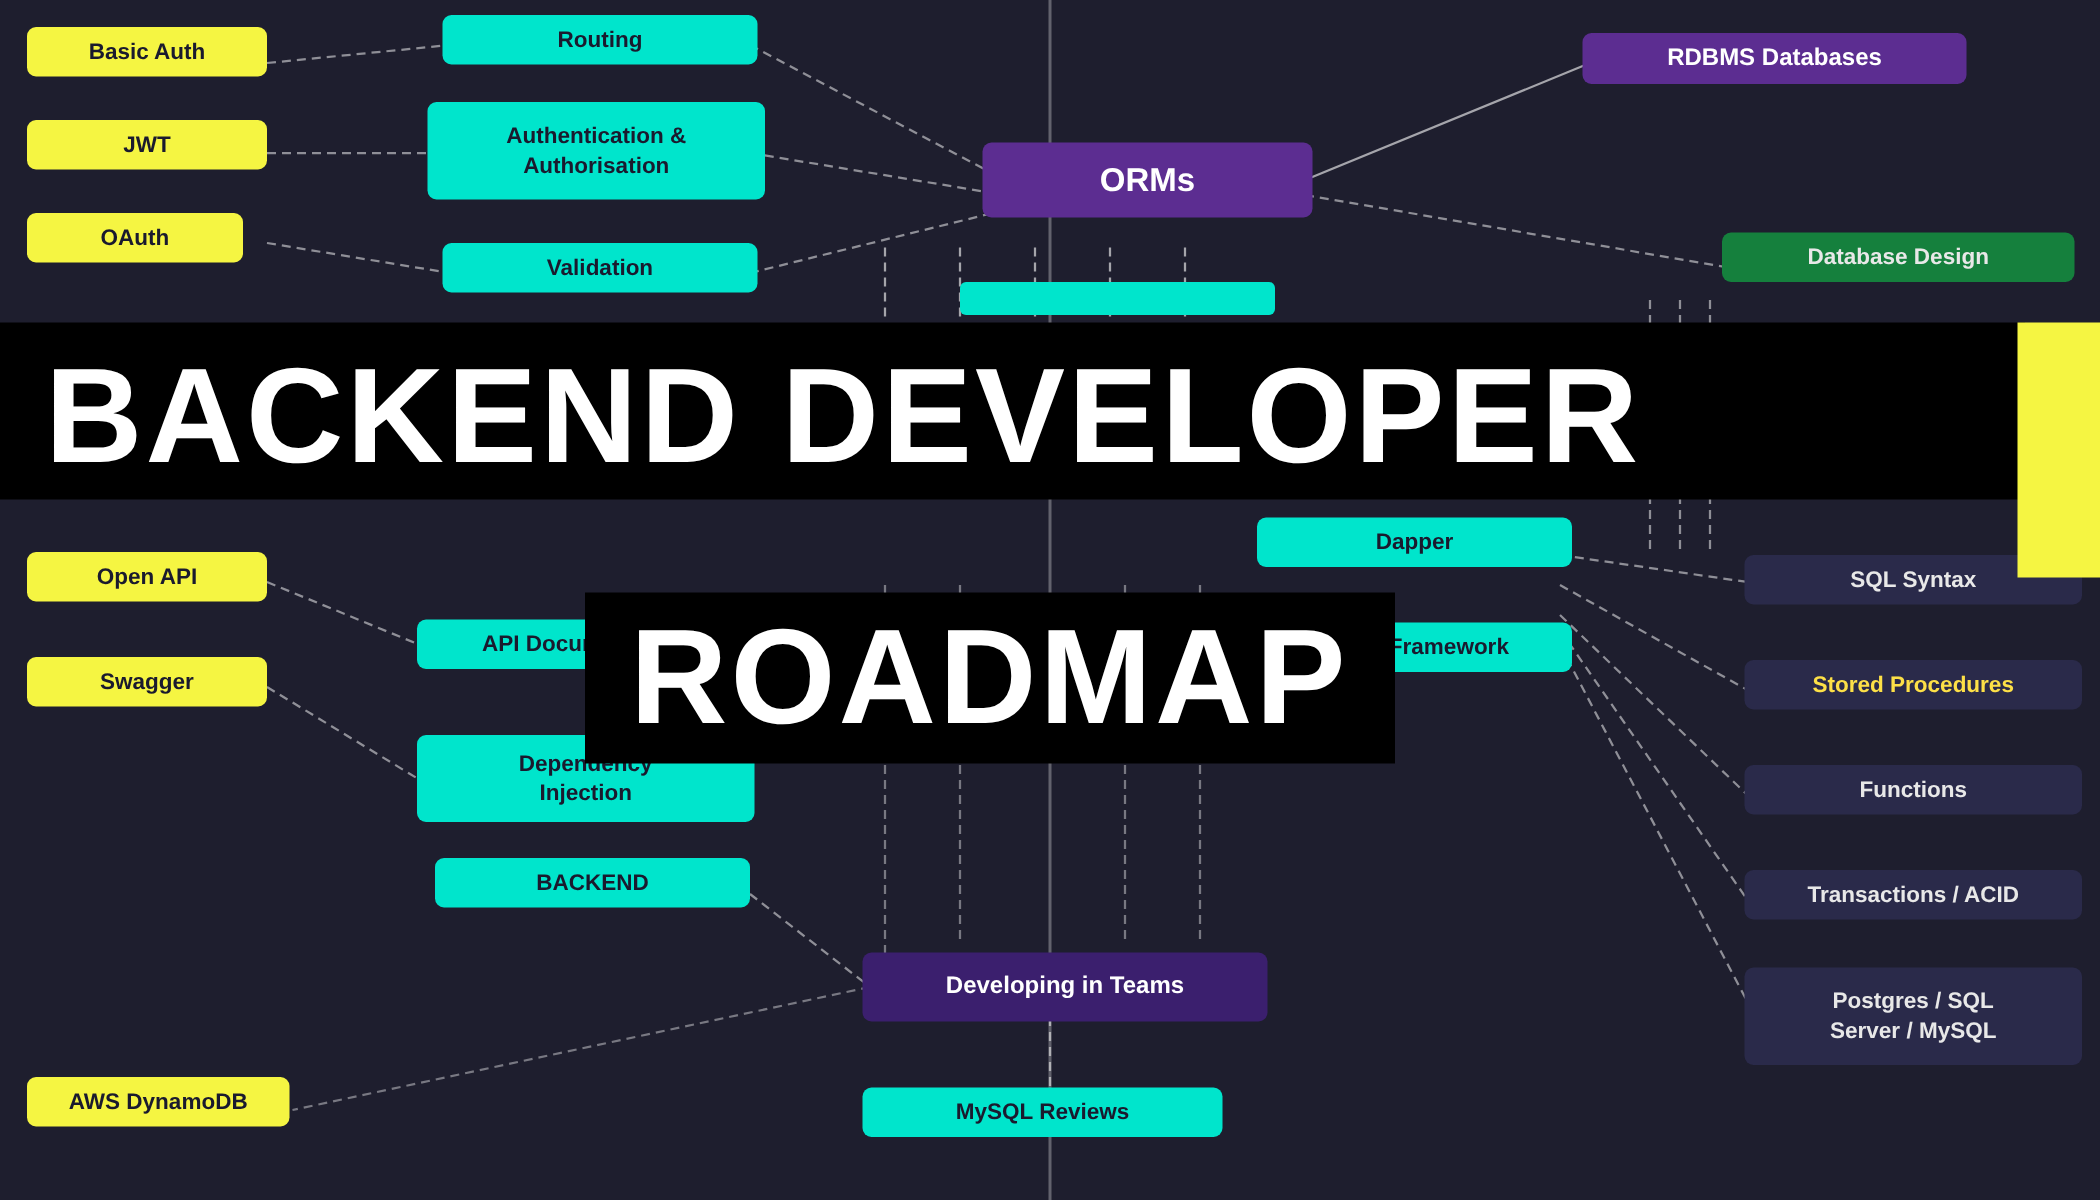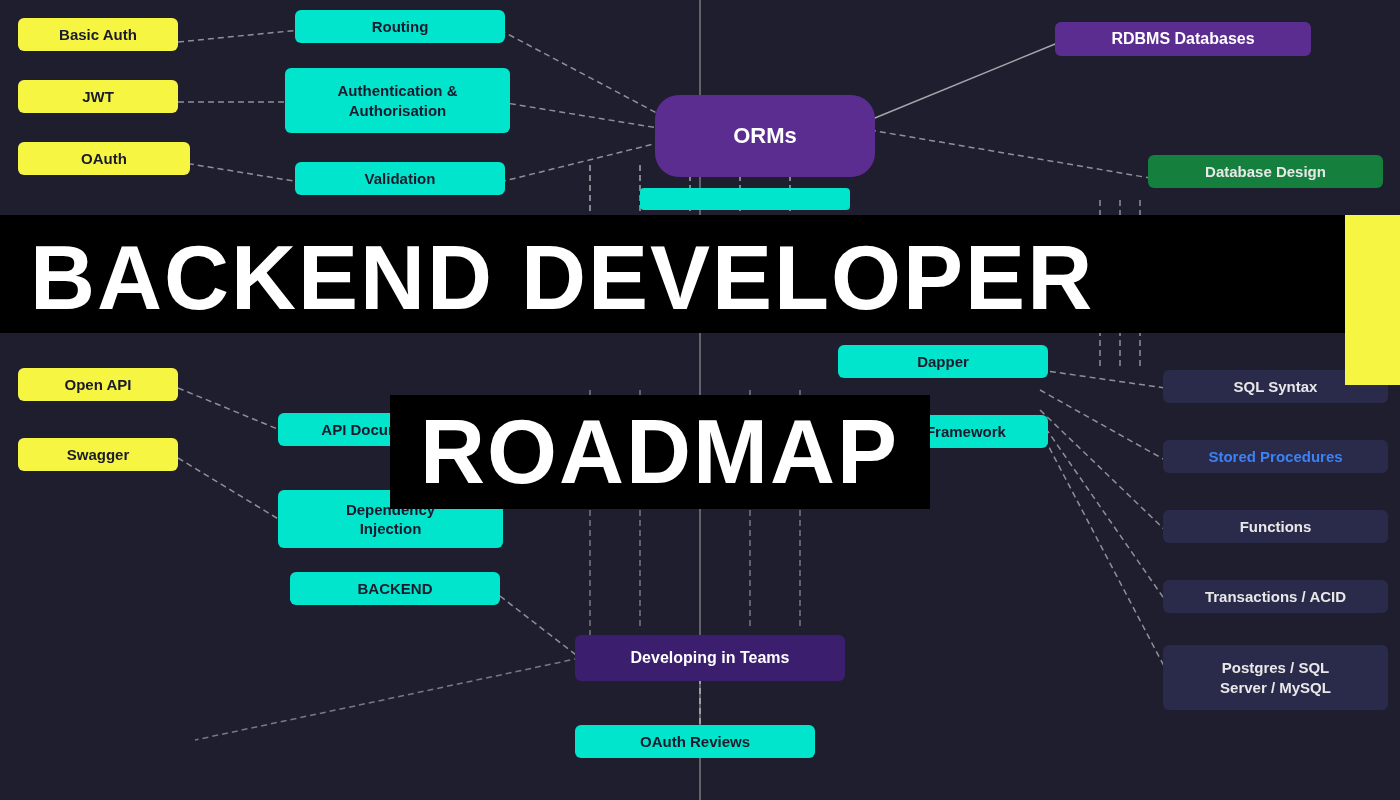--- a/index.html
+++ b/index.html
@@ -169,80 +169,83 @@
     <line x1="1120" y1="200" x2="1120" y2="370" stroke="white" stroke-width="1.5" stroke-dasharray="6,4" opacity="0.5"></line>
     <line x1="1140" y1="200" x2="1140" y2="370" stroke="white" stroke-width="1.5" stroke-dasharray="6,4" opacity="0.5"></line>
   </svg>
 
   <div class="node node-yellow" style="top:18px; left:18px; width:160px;">
     <span>Basic Auth</span>
   </div>
   <div class="node node-yellow" style="top:80px; left:18px; width:160px;">
     <span>JWT</span>
   </div>
-  <div class="node node-yellow" style="top:142px; left:18px; width:172px;">
+  <div class="node node-yellow" style="top:142px; left:18px; width:144px;">
     <span>OAuth</span>
   </div>
   <div class="node node-yellow" style="top:368px; left:18px; width:160px;">
     <span>Open API</span>
   </div>
   <div class="node node-yellow" style="top:438px; left:18px; width:160px;">
     <span>Swagger</span>
   </div>
+  <div class="node node-yellow" style="top:718px; left:18px; width:175px;">
+    <span>AWS DynamoDB</span>
+  </div>
 
   <div class="node node-cyan" style="top:10px; left:295px; width:210px;">
     <span>Routing</span>
   </div>
   <div class="node node-cyan" style="top:68px; left:285px; width:225px; min-height:65px; line-height:1.3;">
     <span>Authentication &amp;<br>Authorisation</span>
   </div>
   <div class="node node-cyan" style="top:162px; left:295px; width:210px;">
     <span>Validation</span>
   </div>
   <div class="node node-cyan" style="top:413px; left:278px; width:225px;">
     <span>API Documentation</span>
   </div>
   <div class="node node-cyan" style="top:490px; left:278px; width:225px; min-height:58px; line-height:1.3;">
     <span>Dependency<br>Injection</span>
   </div>
   <div class="node node-cyan" style="top:572px; left:290px; width:210px;">
     <span>BACKEND</span>
   </div>
 
-  <div class="node node-purple" style="top:95px; left:655px; width:220px; font-size:22px; padding:28px 20px;border-radius:24px;">
+  <div class="node node-purple" style="top:95px; left:655px; width:220px; font-size:22px; padding:12px 20px;">
     <span>ORMs</span>
   </div>
 
   <div style="position:absolute; top:188px; left:640px; width:210px; height:22px; background:#00e5cc; border-radius:4px; z-index:10;"></div>
   <div style="position:absolute; top:220px; left:640px; width:210px; height:22px; background:#00e5cc; border-radius:4px; z-index:10;"></div>
 
   <div class="node node-cyan" style="top:345px; left:838px; width:210px;">
     <span>Dapper</span>
   </div>
   <div class="node node-cyan" style="top:415px; left:838px; width:210px;">
     <span>Entity Framework</span>
   </div>
 
   <div class="node node-dark-purple" style="top:635px; left:575px; width:270px; padding:14px 20px; font-size:16px;">
     <span>Developing in Teams</span>
   </div>
   <div class="node node-cyan" style="top:725px; left:575px; width:240px;">
-    <span>OAuth Reviews</span>
+    <span>MySQL Reviews</span>
   </div>
 
   <div class="node node-purple" style="top:22px; left:1055px; width:256px; font-size:16px;">
     <span>RDBMS Databases</span>
   </div>
   <div class="node node-dark" style="top:155px; left:1148px; width:235px; background:#15803d; border:none; font-size:15px; color:#e8e8e8;">
     <span>Database Design</span>
   </div>
   <div class="node node-dark" style="top:370px; left:1163px; width:225px; background:#2a2a4a; border:none; font-size:15px; color:#e8e8e8;">
     <span>SQL Syntax</span>
   </div>
-  <div class="node node-dark" style="top:440px; left:1163px; width:225px; background:#2a2a4a; border:none; font-size:15px; color:#3b82f6;">
+  <div class="node node-dark" style="top:440px; left:1163px; width:225px; background:#2a2a4a; border:none; font-size:15px; color:#fde047;">
     <span>Stored Procedures</span>
   </div>
   <div class="node node-dark" style="top:510px; left:1163px; width:225px; background:#2a2a4a; border:none; font-size:15px; color:#e8e8e8;">
     <span>Functions</span>
   </div>
   <div class="node node-dark" style="top:580px; left:1163px; width:225px; background:#2a2a4a; border:none; font-size:15px; color:#e8e8e8;">
     <span>Transactions / ACID</span>
   </div>
   <div class="node node-dark" style="top:645px; left:1163px; width:225px; min-height:65px; background:#2a2a4a; border:none; font-size:15px; color:#e8e8e8; line-height:1.3;">
     <span>Postgres / SQL<br>Server / MySQL</span>

